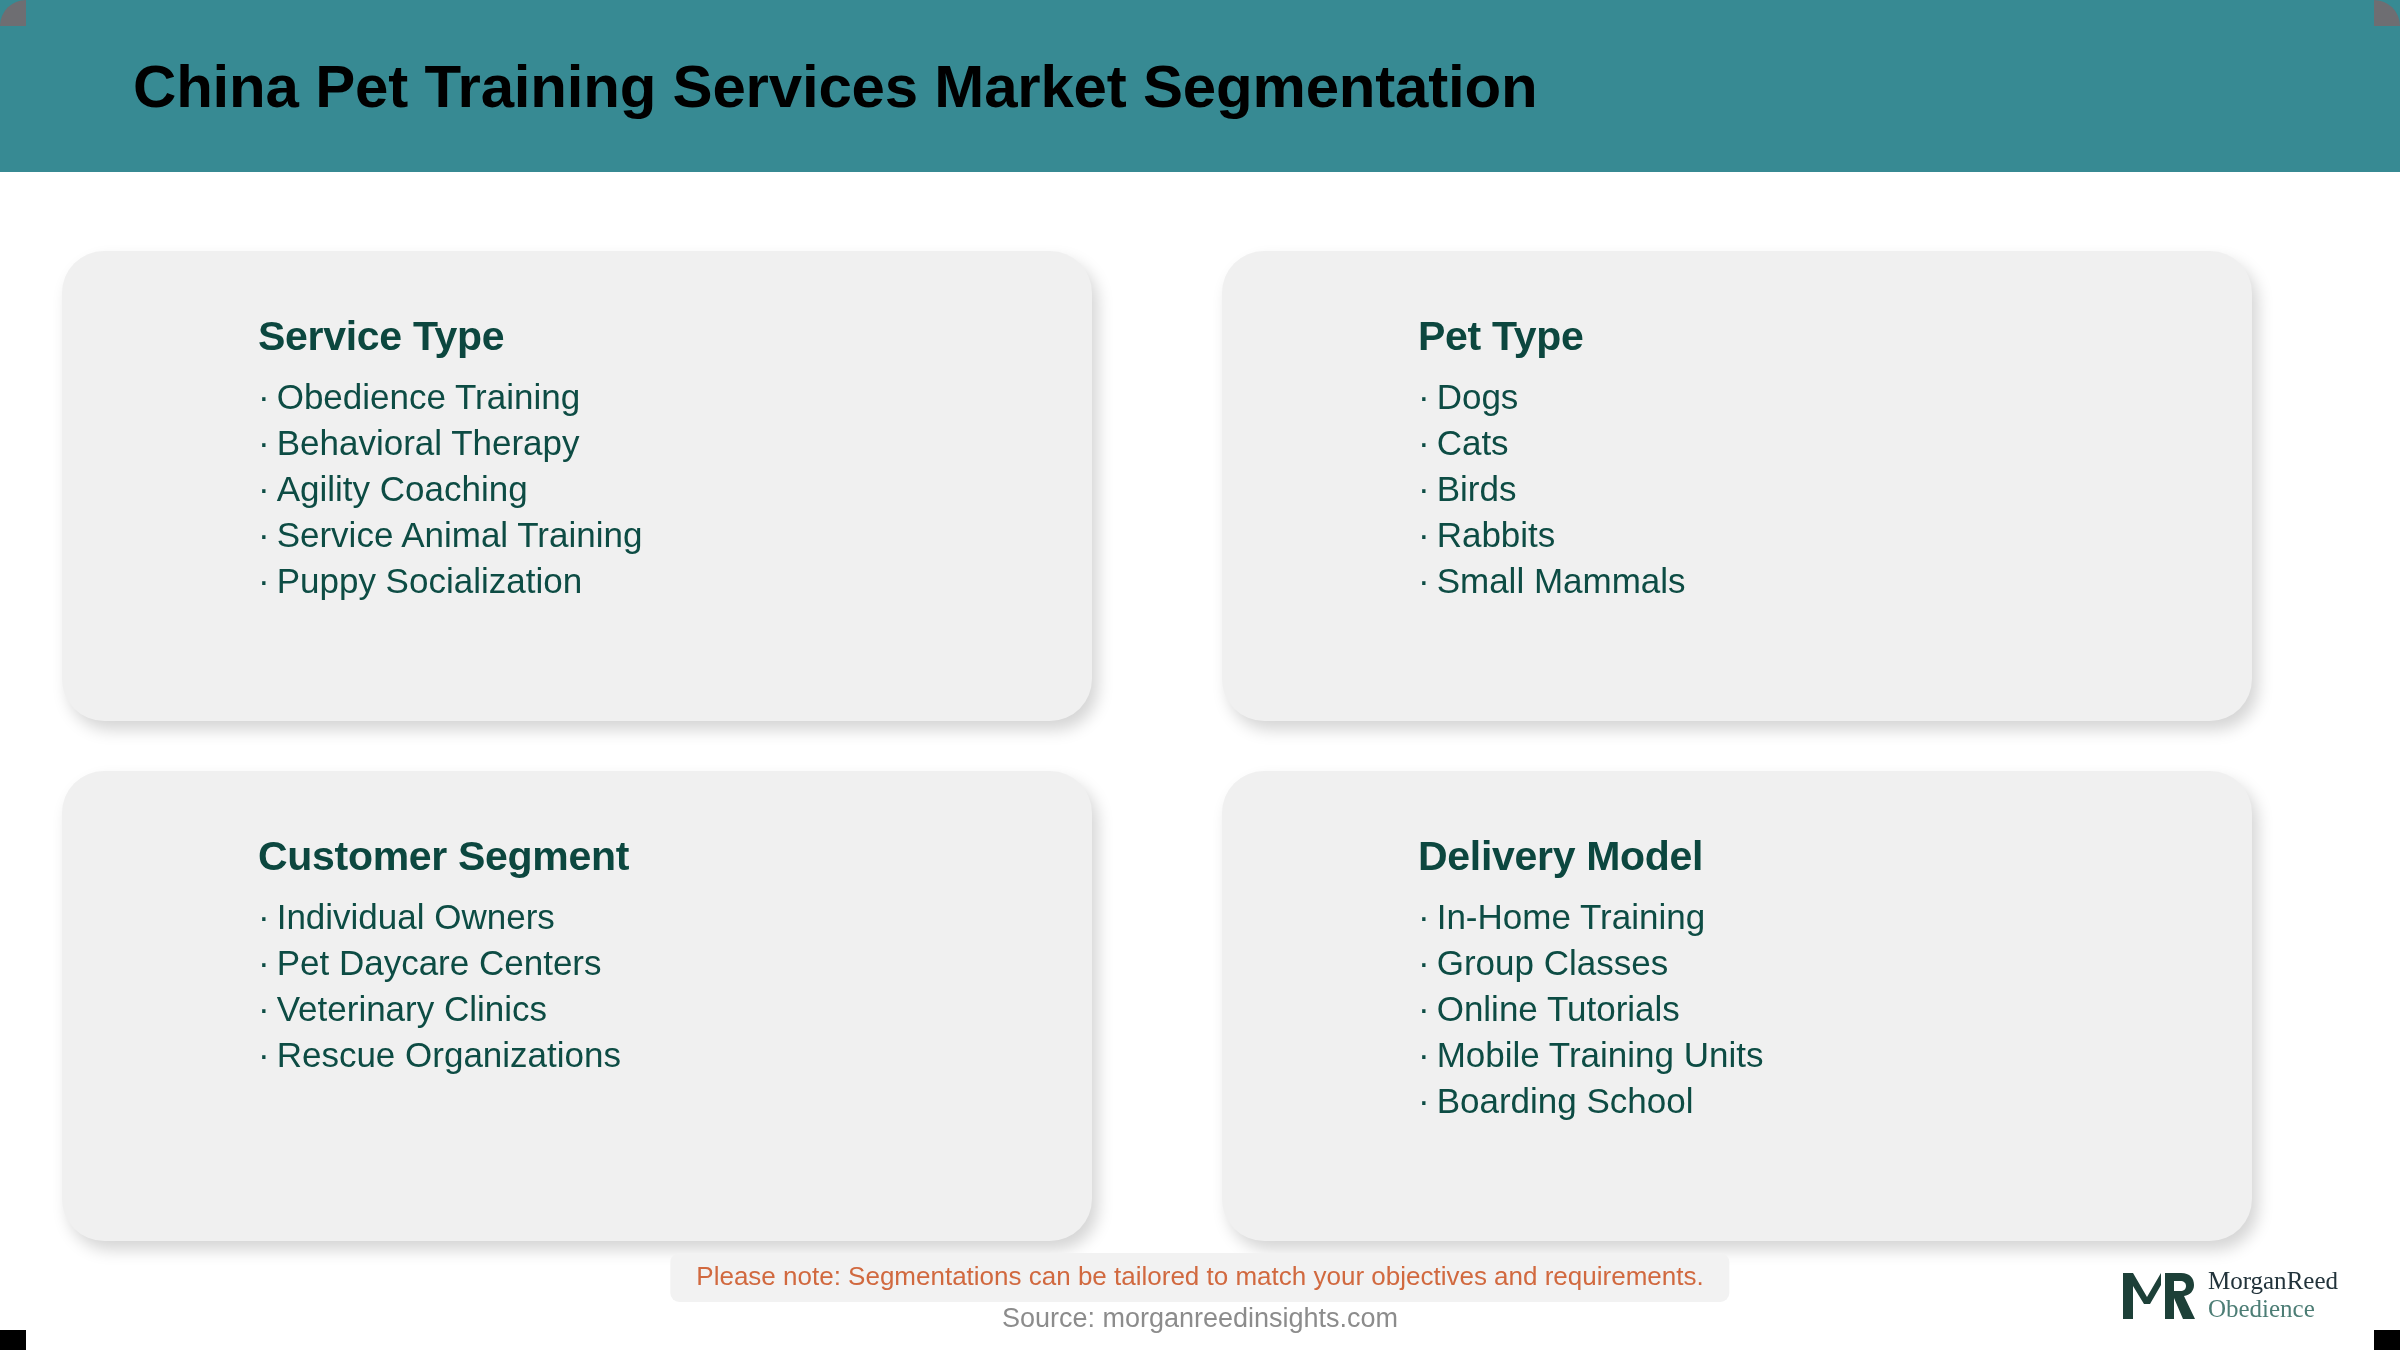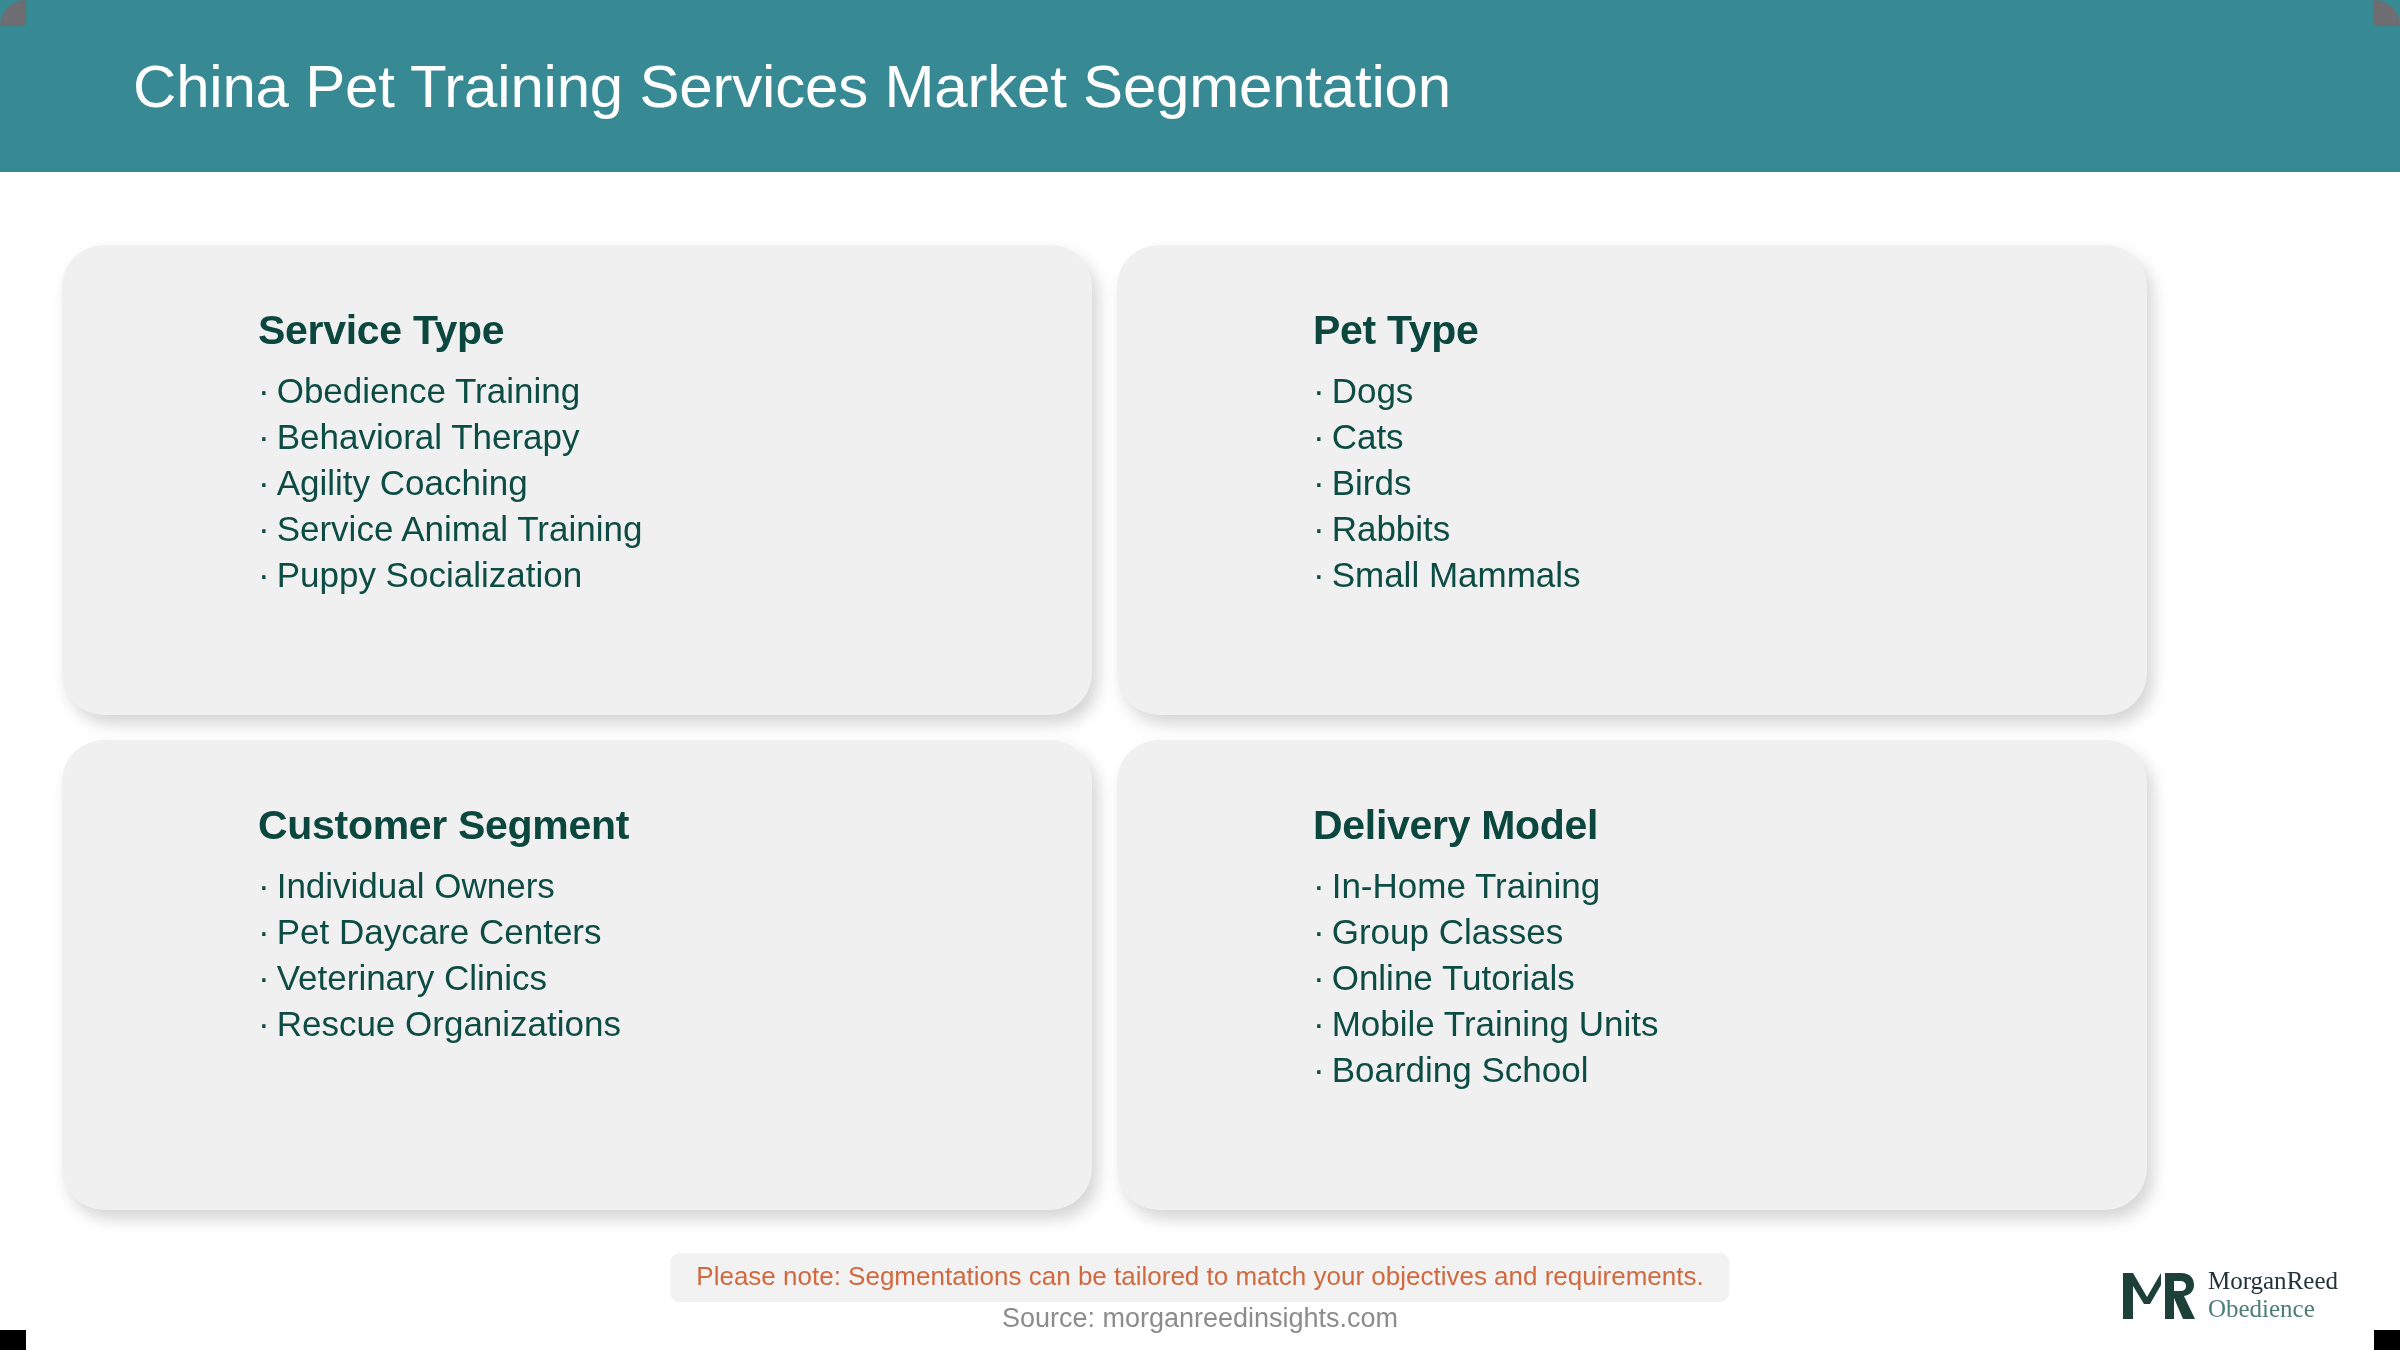--- a/index.html
+++ b/index.html
@@ -43,40 +43,39 @@
     top: 0; left: 0;
     width: 2400px;
     height: 172px;
     background: #378a93;
     box-sizing: border-box;
     display: flex;
     align-items: center;
     z-index: 3;
   }
   .header-title {
-    color: #ffffff;
+    color: #000000;
     font-size: 60px;
-    font-weight: normal;
+    font-weight: bold;
     letter-spacing: -0.2px;
     margin-left: 133px;
     font-family: "Liberation Sans", sans-serif;
   }
 
   
   .grid {
     position: absolute;
-    top: 245px;
+    top: 251px;
     left: 62px;
     width: 2190px;
     display: grid;
     grid-template-columns: 1030px 1030px;
     grid-template-rows: 470px 470px;
     column-gap: 130px;
     row-gap: 50px;
-    gap: 25px;
   }
   .card {
     background: #f0f0f0;
     border-radius: 42px;
     box-shadow: 6px 9px 16px rgba(0,0,0,0.17);
     box-sizing: border-box;
     padding: 62px 0 0 196px;
     position: relative;
   }
   .card-title {

